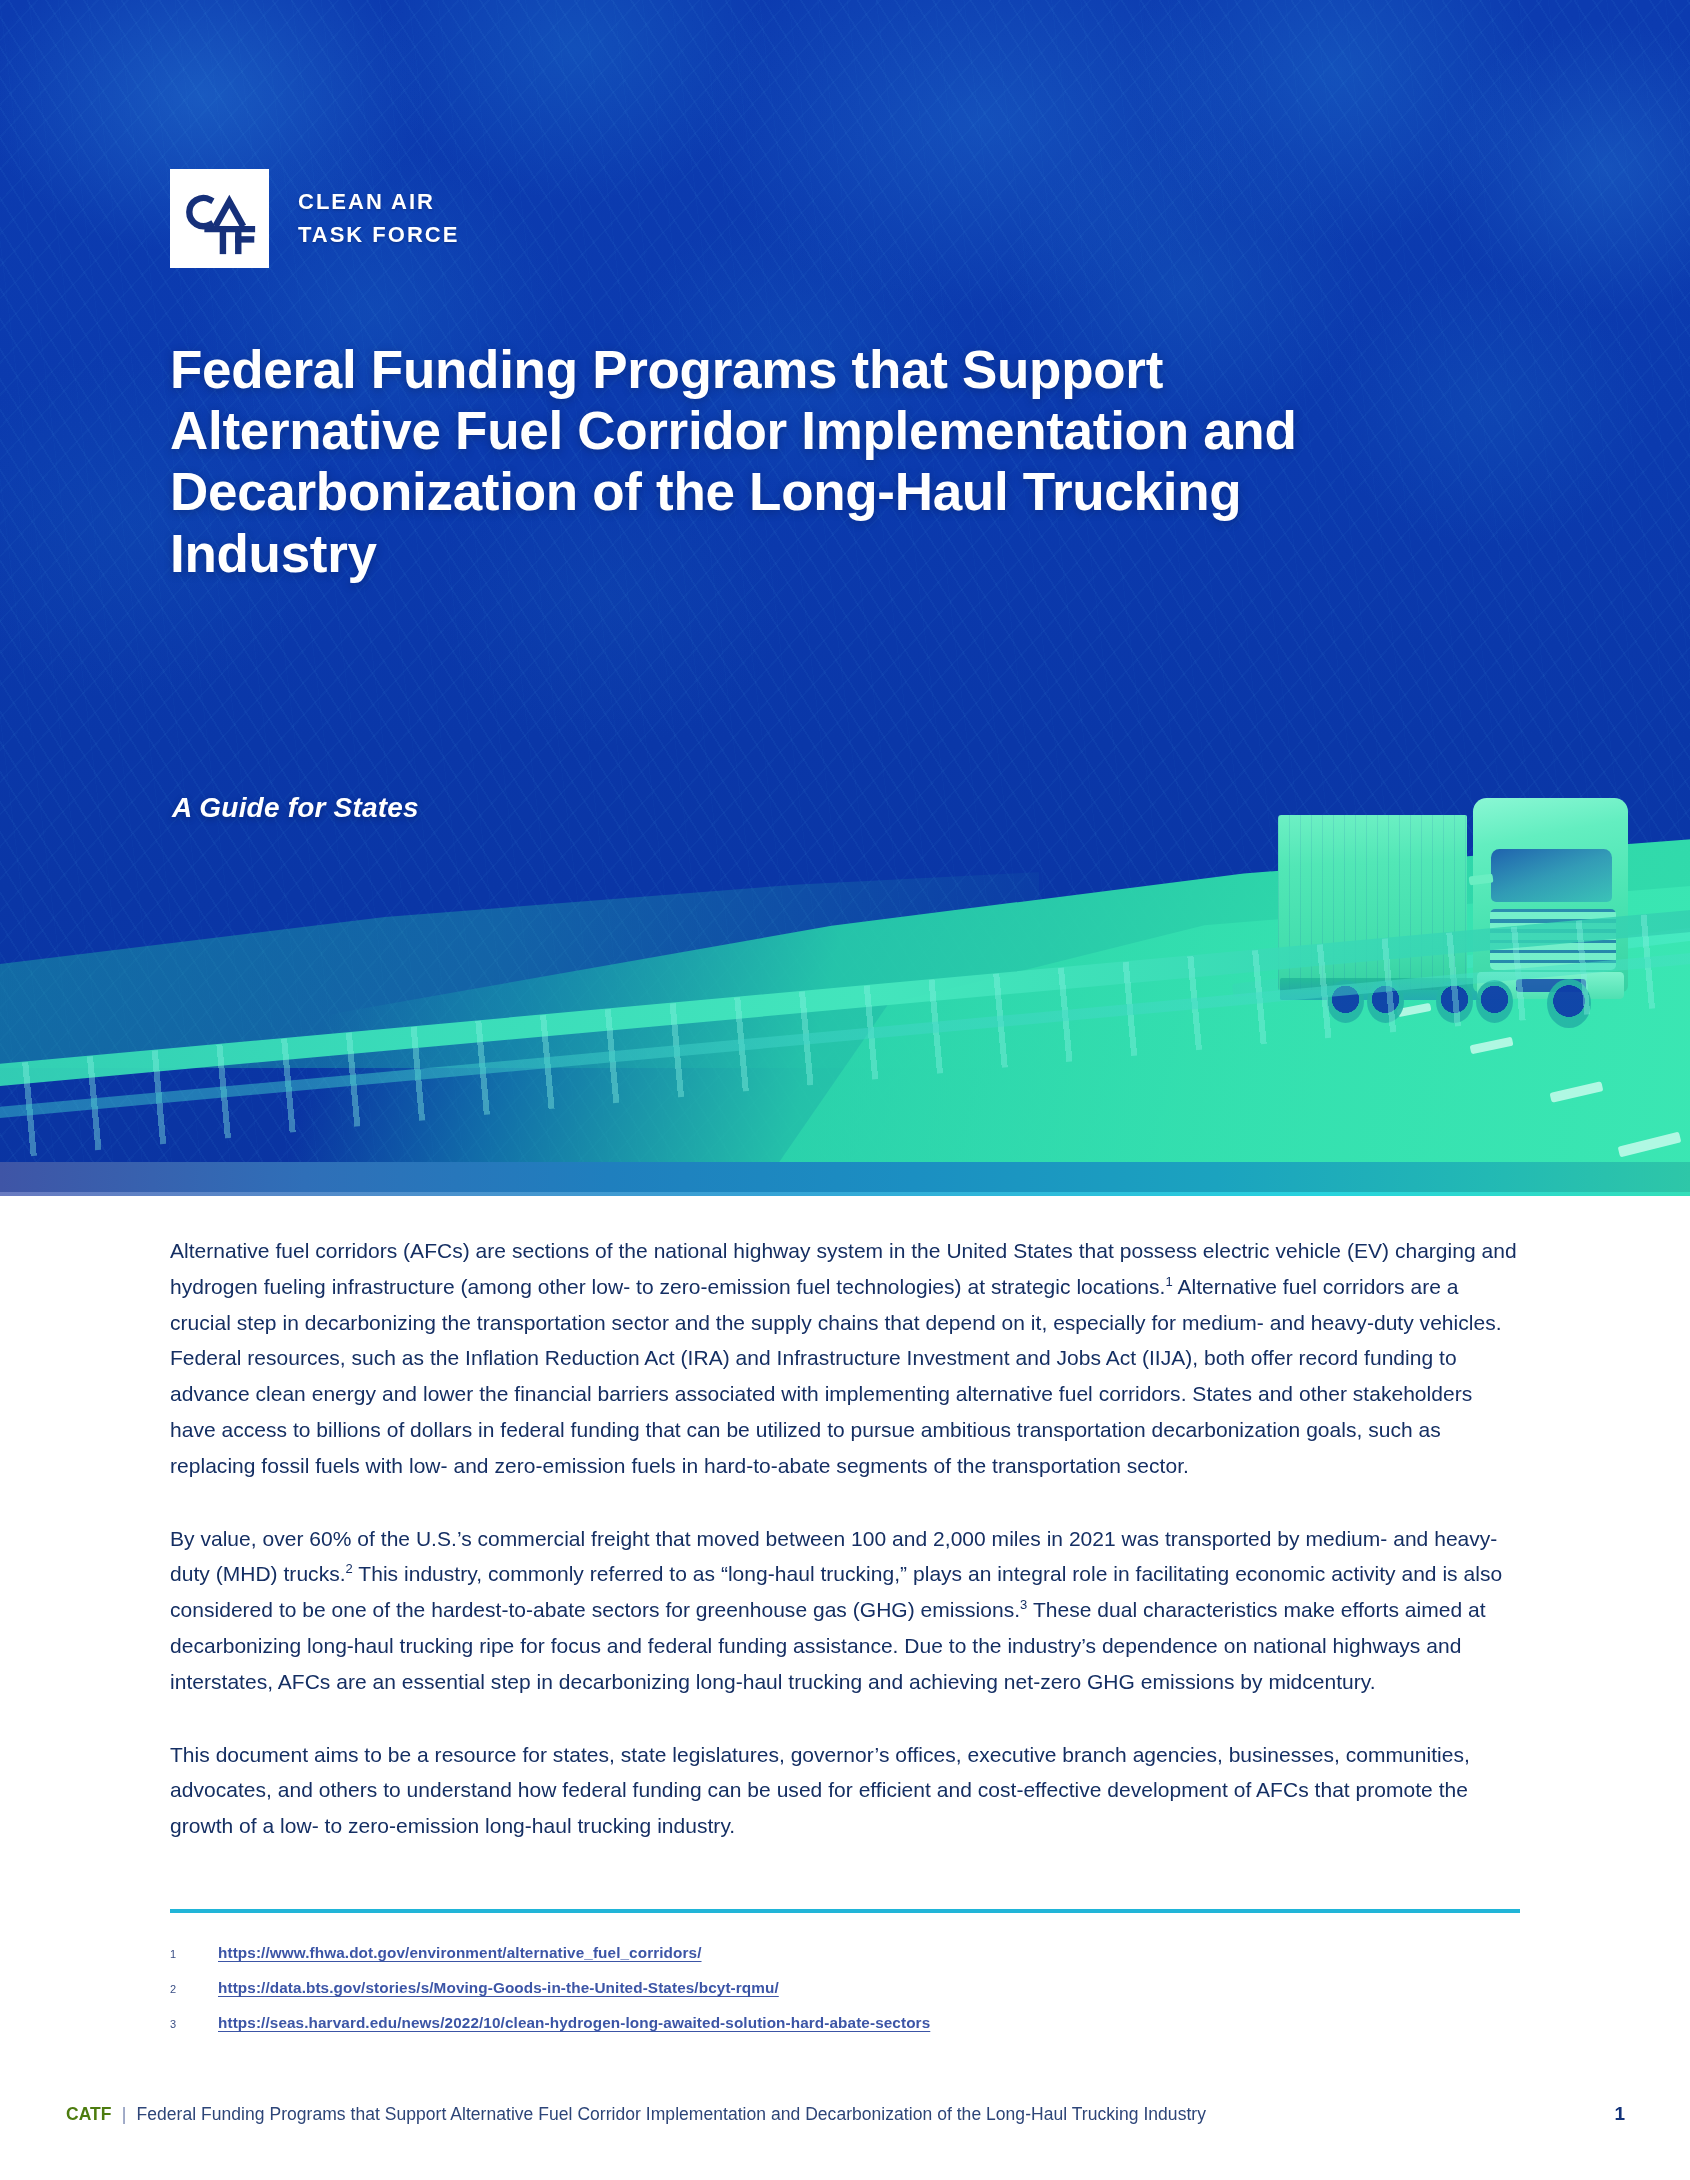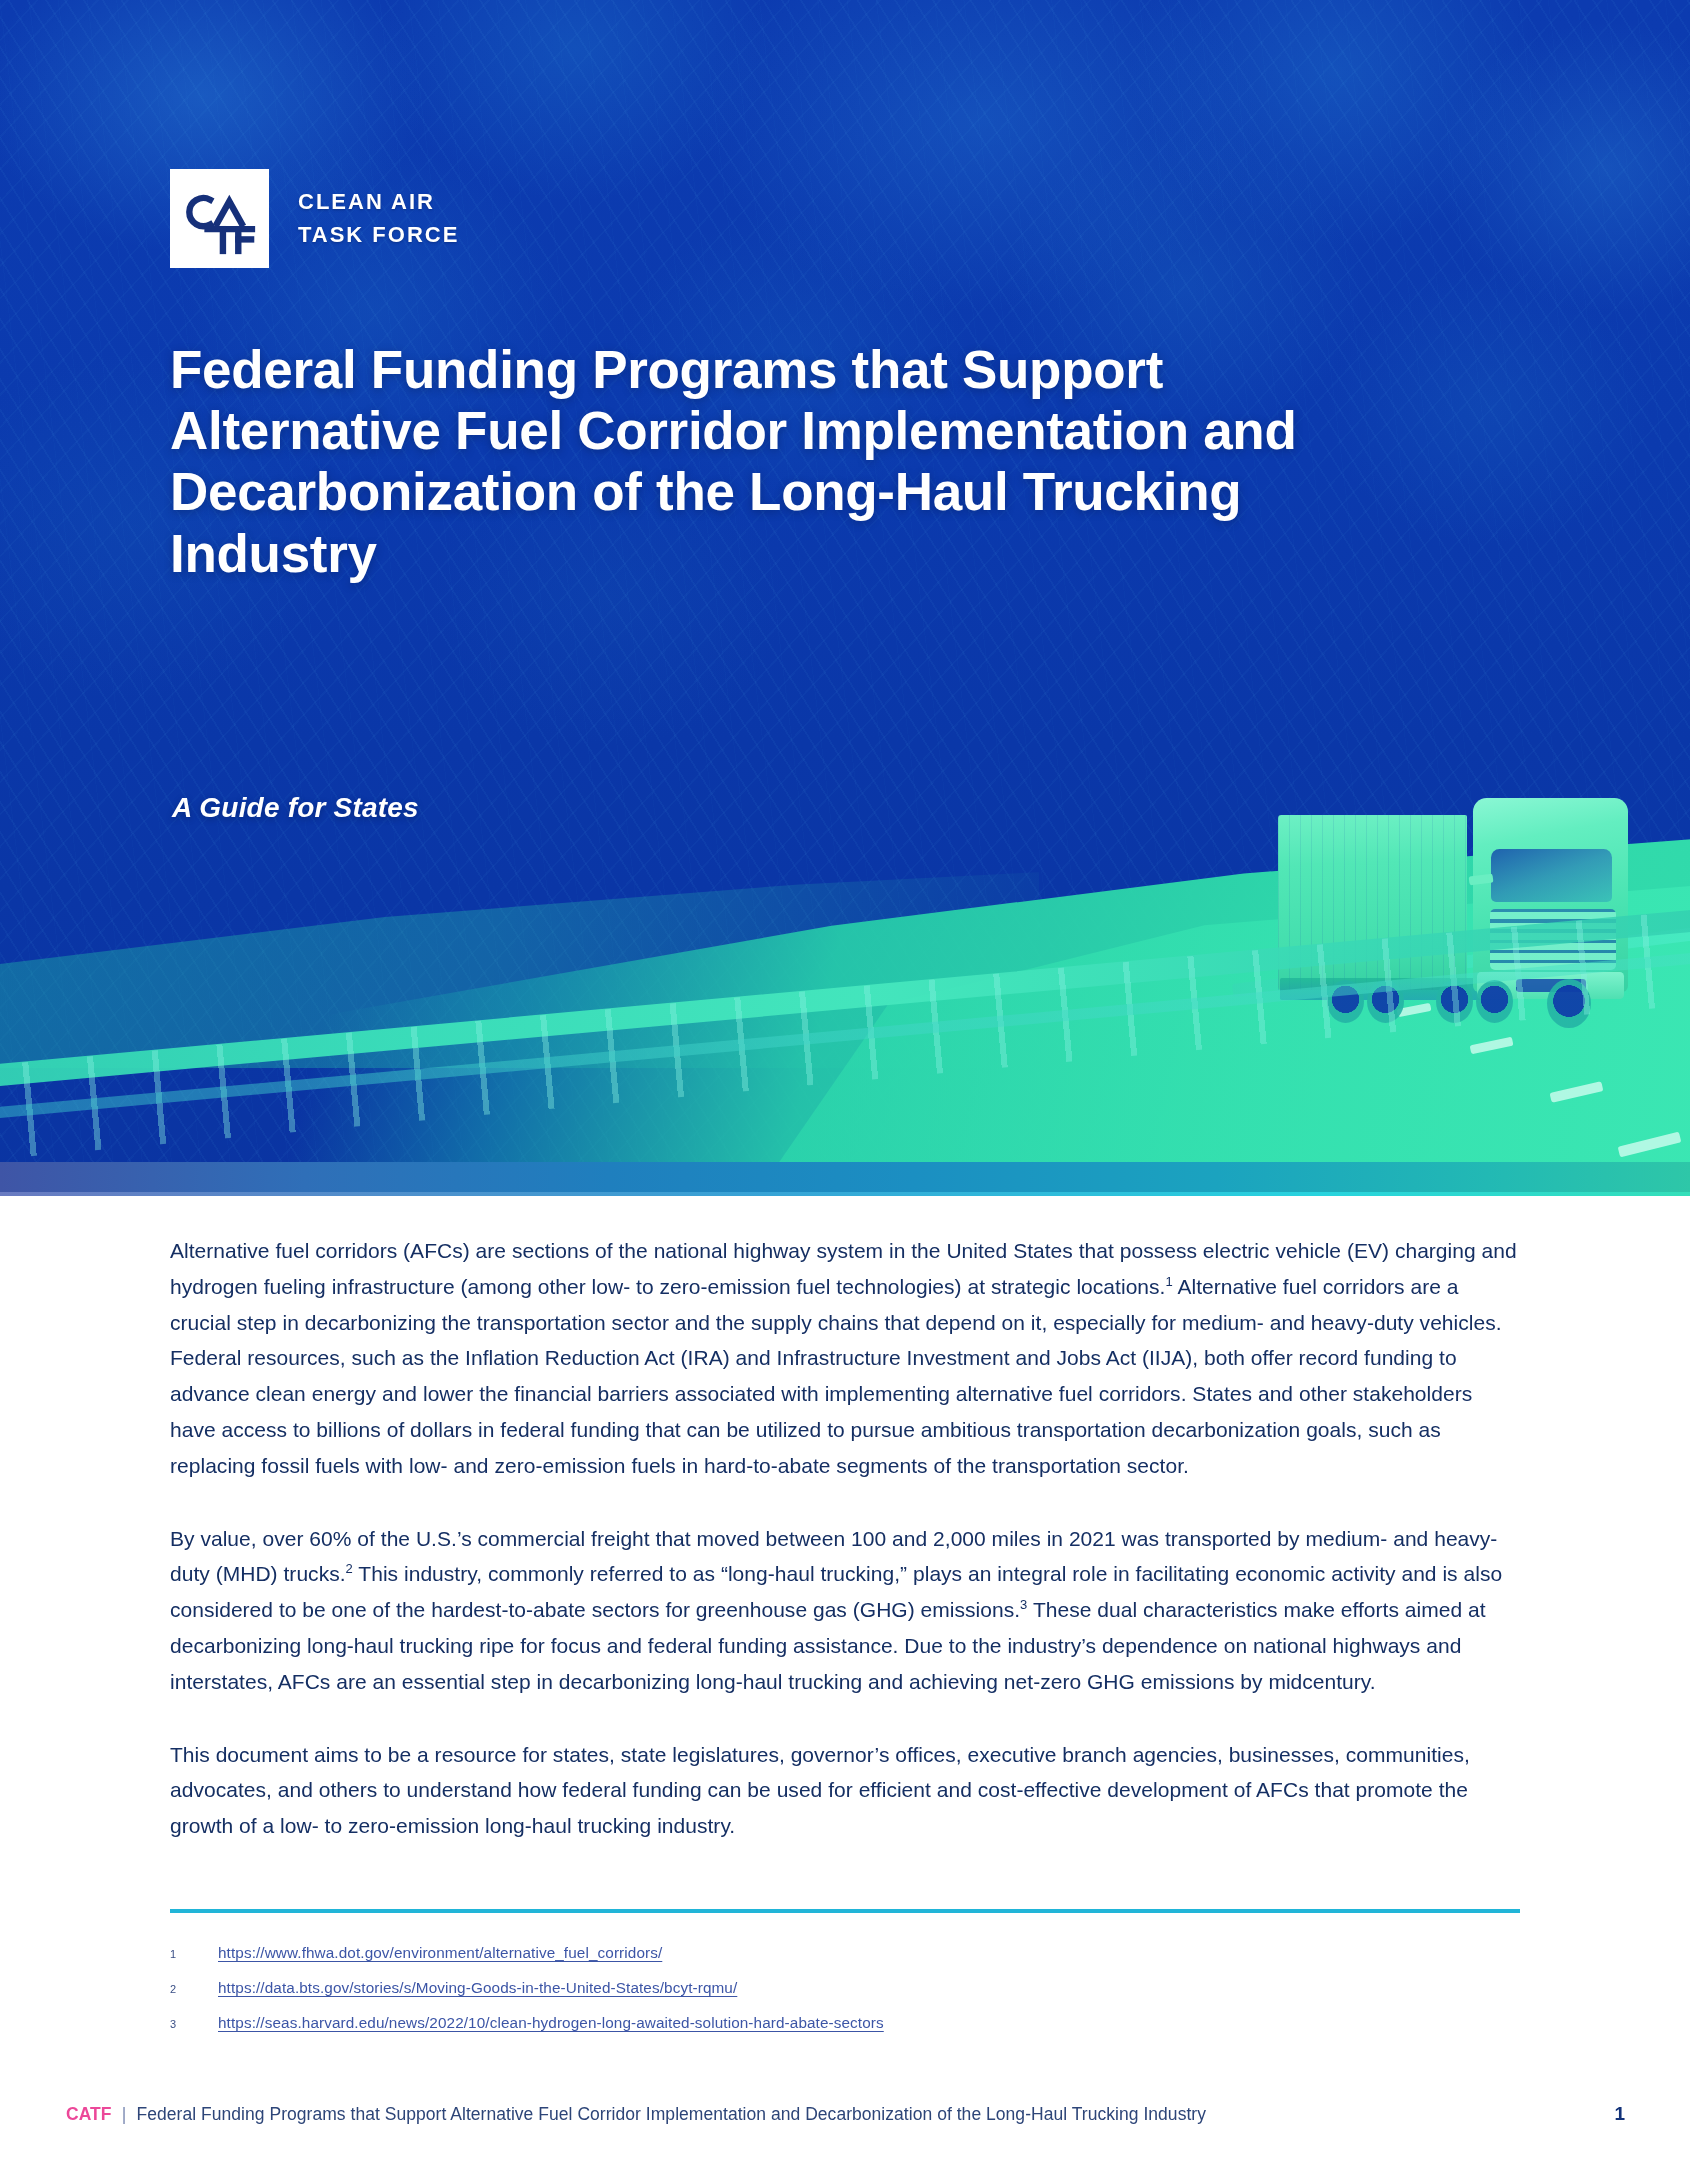--- a/index.html
+++ b/index.html
@@ -329,36 +329,37 @@
     flex: none;
     color: #3a4f86;
     font-size: 11px;
     line-height: 1;
   }
   .fn-link {
     color: #3c55a6;
     text-decoration: underline;
     text-underline-offset: 3.4px;
     letter-spacing: 0.1px;
+    font-weight: bold;
   }
 
   
   .footer {
     position: absolute;
     left: 66px; right: 66px;
     bottom: 56px;
     display: flex;
     align-items: baseline;
     justify-content: space-between;
     color: #2d4578;
     font-size: 17.5px;
     letter-spacing: 0.04px;
   }
   .footer-left { display: flex; align-items: baseline; gap: 0; }
-  .footer-brand { font-weight: 700; color: #ec4899; }
+  .footer-brand { font-weight: 700; color: #4d7c0f; }
   .footer-sep { margin: 0 10.2px; color: #7f8db5; font-weight: 300; }
   .footer-page { font-weight: 700; color: #123279; font-size: 19px; }
 </style>
 </head>
 <body>
 
 <div class="page">
 
   <div class="hero">
     <div class="hero-bg"></div>

